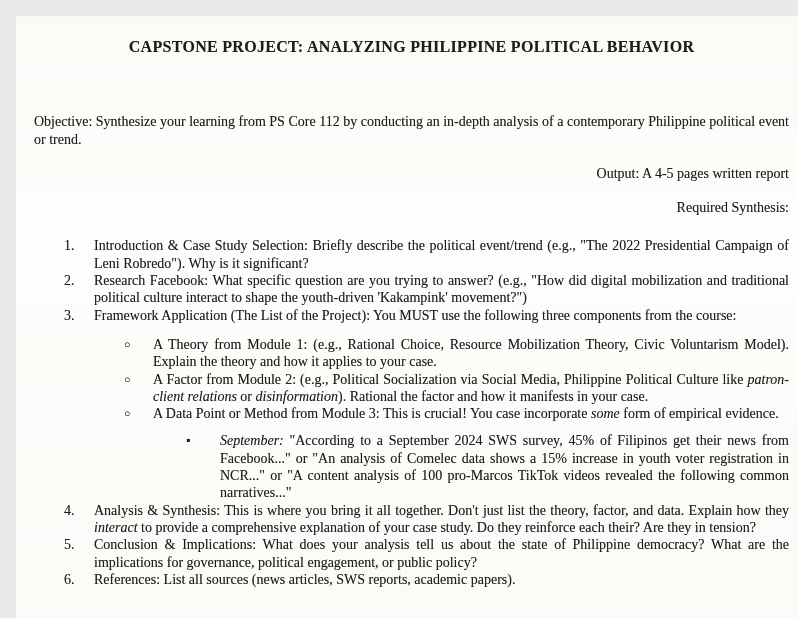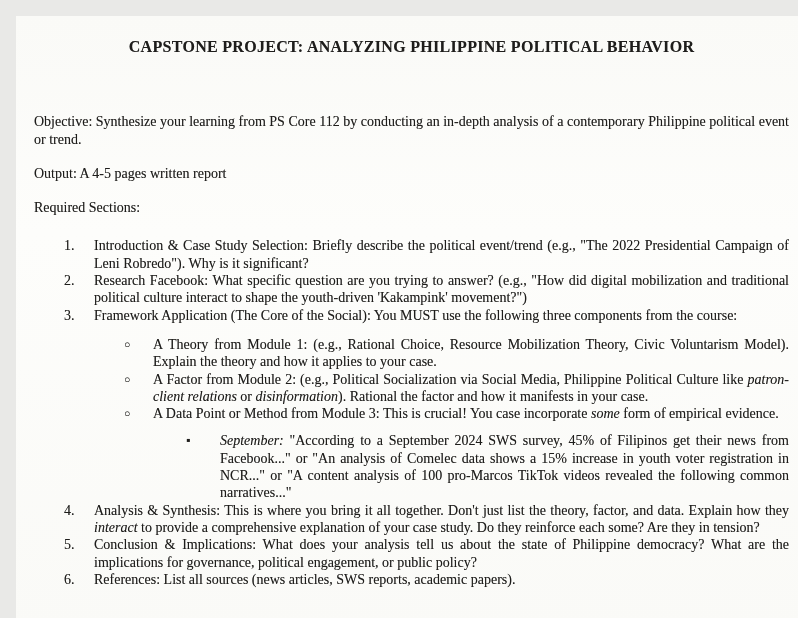--- a/index.html
+++ b/index.html
@@ -20,21 +20,21 @@
   }
   .title {
     text-align: center;
     font-weight: bold;
     font-size: 16px;
     letter-spacing: 0.3px;
     margin-bottom: 58px;
     white-space: nowrap;
   }
   .para { margin-bottom: 17px; text-align: justify; }
-  .para.single { text-align: left; }
+  .para.single { text-align: right; }
   .b { font-weight: normal; }
   .i { font-style: italic; }
   .outline { margin-top: 21px; }
   .li { display: flex; align-items: flex-start; }
   .marker { flex: 0 0 auto; }
   .m0 { margin-left: 30px; width: 30px; }
   .m1 { margin-left: 30px; width: 29px; font-size: 10.5px; line-height: 17.3px; }
   .m2 { margin-left: 33px; width: 34px; font-size: 12px; line-height: 17.3px; }
   .body { flex: 1 1 auto; text-align: justify; min-width: 0; }
   .sublist.depth1 { margin-top: 12px; }
@@ -43,34 +43,34 @@
 </head>
 <body>
 
 <div class="doc">
   <div class="title">CAPSTONE PROJECT: ANALYZING PHILIPPINE POLITICAL BEHAVIOR</div>
 
   <p class="para"><span class="b">Objective:</span><span> Synthesize your learning from PS Core 112 by conducting an in-depth analysis of a contemporary Philippine political event or trend.</span></p>
 
   <p class="para single"><span class="b">Output:</span><span> A 4-5 pages written report</span></p>
 
-  <p class="para single"><span class="b">Required Sections:</span></p>
+  <p class="para single"><span class="b">Required Synthesis:</span></p>
 
   <div class="outline" id="outline">
       <div class="li lvl0">
         <span class="marker m0">1.</span>
         <div class="body"><span class="b">Introduction &amp; Case Study Selection:</span><span class=""> Briefly describe the political event/trend (e.g., "The 2022 Presidential Campaign of Leni Robredo"). Why is it significant?</span></div>
       </div>
       <div class="li lvl0">
         <span class="marker m0">2.</span>
         <div class="body"><span class="b">Research Facebook:</span><span class=""> What specific question are you trying to answer? (e.g., "How did digital mobilization and traditional political culture interact to shape the youth-driven 'Kakampink' movement?")</span></div>
       </div>
       <div class="li lvl0">
         <span class="marker m0">3.</span>
-        <div class="body"><span class="b">Framework Application (The Core of the Social):</span><span class=""> You MUST use the following three components from the course:</span><div class="sublist depth1">
+        <div class="body"><span class="b">Framework Application (The List of the Project):</span><span class=""> You MUST use the following three components from the course:</span><div class="sublist depth1">
             <div class="li lvl1">
               <span class="marker m1">○</span>
               <div class="body"><span class="b">A Theory from Module 1:</span><span class=""> (e.g., Rational Choice, Resource Mobilization Theory, Civic Voluntarism Model). Explain the theory and how it applies to your case.</span></div>
             </div>
             <div class="li lvl1">
               <span class="marker m1">○</span>
               <div class="body"><span class="b">A Factor from Module 2:</span><span class=""> (e.g., Political Socialization via Social Media, Philippine Political Culture like </span><span class=" i">patron-client relations</span><span class=""> or </span><span class=" i">disinformation</span><span class="">). Rational the factor and how it manifests in your case.</span></div>
             </div>
             <div class="li lvl1">
               <span class="marker m1">○</span>
@@ -78,21 +78,21 @@
                   <div class="li lvl2">
                     <span class="marker m2">▪</span>
                     <div class="body"><span class=" i">September:</span><span class=""> "According to a September 2024 SWS survey, 45% of Filipinos get their news from Facebook..." or "An analysis of Comelec data shows a 15% increase in youth voter registration in NCR..." or "A content analysis of 100 pro-Marcos TikTok videos revealed the following common narratives..."</span></div>
                   </div>
                 </div></div>
             </div>
           </div></div>
       </div>
       <div class="li lvl0">
         <span class="marker m0">4.</span>
-        <div class="body"><span class="b">Analysis &amp; Synthesis:</span><span class=""> This is where you bring it all together. Don't just list the theory, factor, and data. Explain how they </span><span class=" i">interact</span><span class=""> to provide a comprehensive explanation of your case study. Do they reinforce each some? Are they in tension?</span></div>
+        <div class="body"><span class="b">Analysis &amp; Synthesis:</span><span class=""> This is where you bring it all together. Don't just list the theory, factor, and data. Explain how they </span><span class=" i">interact</span><span class=""> to provide a comprehensive explanation of your case study. Do they reinforce each their? Are they in tension?</span></div>
       </div>
       <div class="li lvl0">
         <span class="marker m0">5.</span>
         <div class="body"><span class="b">Conclusion &amp; Implications:</span><span class=""> What does your analysis tell us about the state of Philippine democracy? What are the implications for governance, political engagement, or public policy?</span></div>
       </div>
       <div class="li lvl0">
         <span class="marker m0">6.</span>
         <div class="body"><span class="b">References:</span><span class=""> List all sources (news articles, SWS reports, academic papers).</span></div>
       </div>
     </div>

